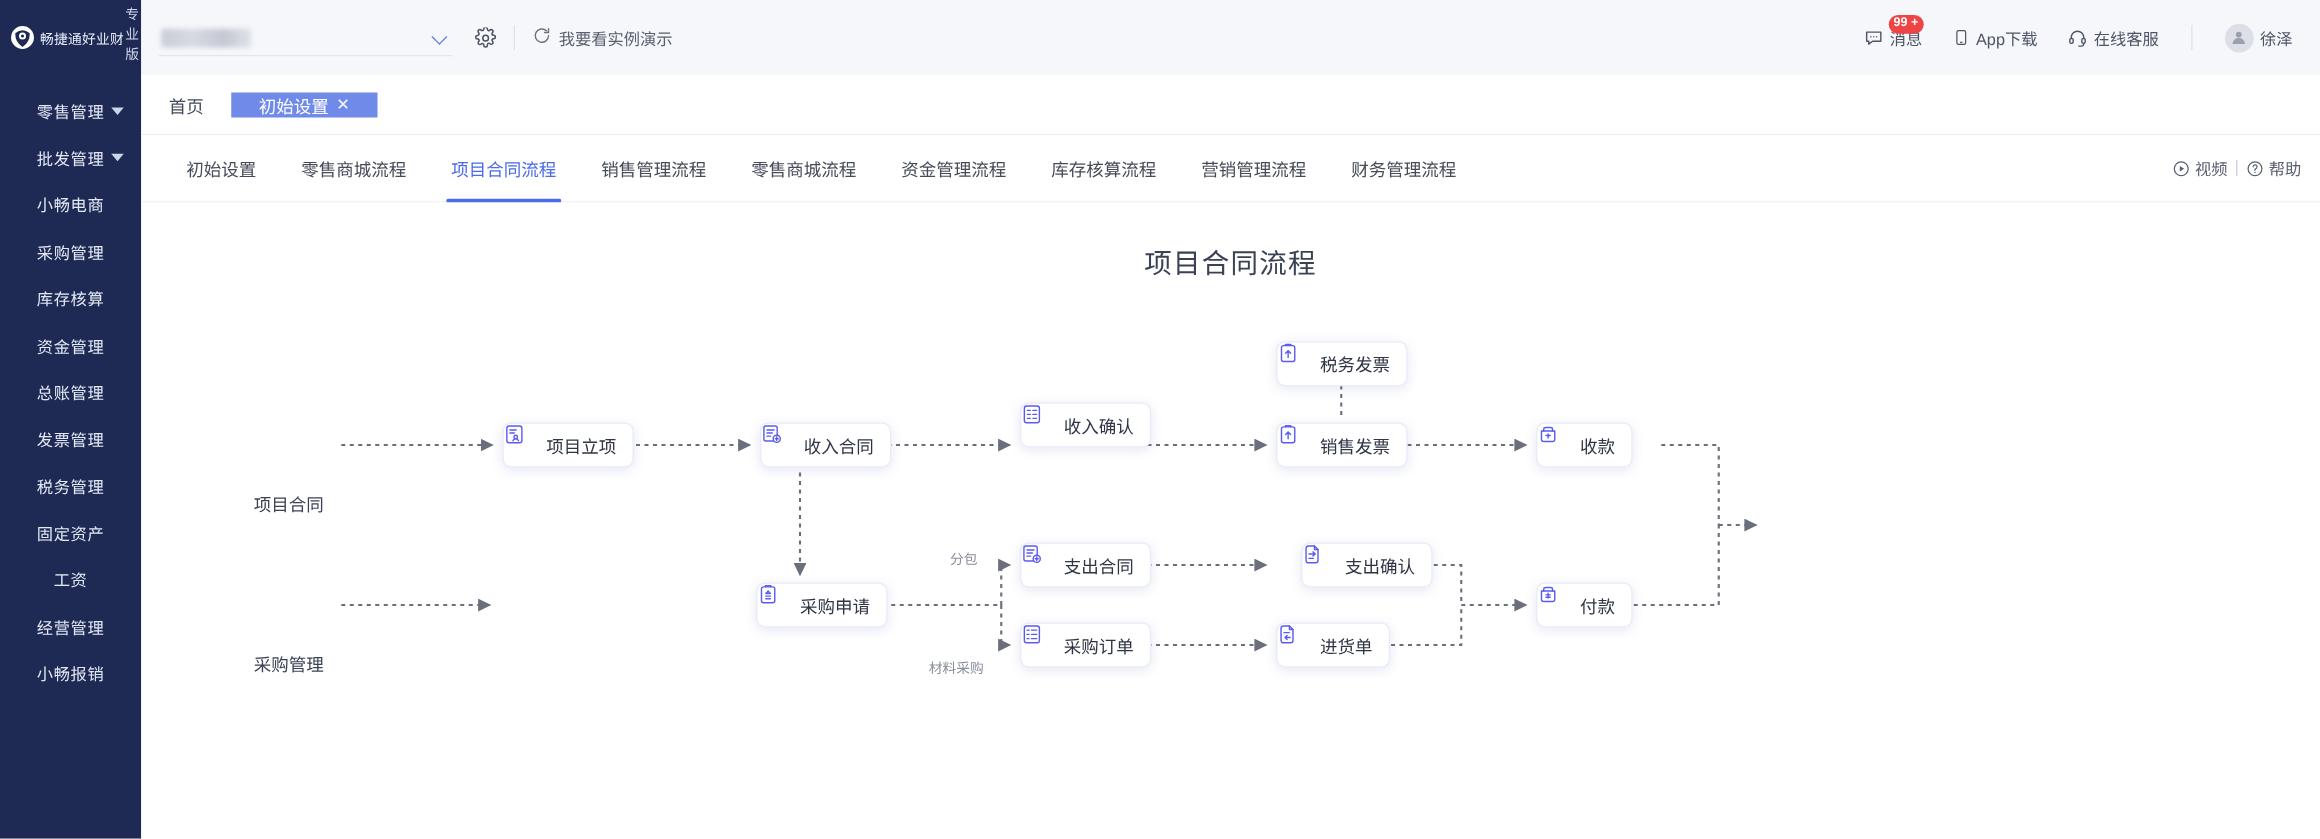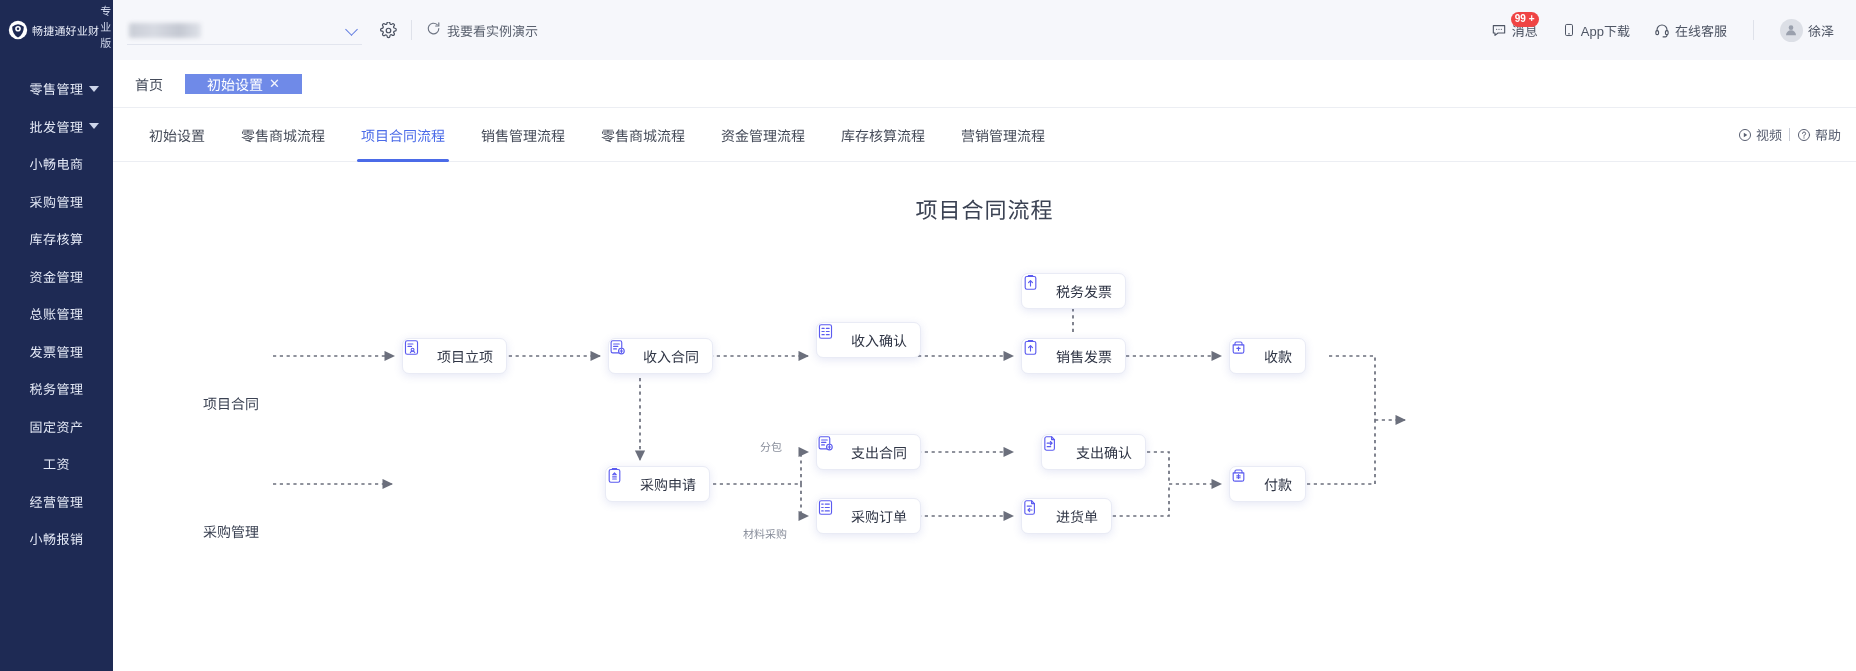--- a/index.html
+++ b/index.html
@@ -320,20 +320,23 @@
       </div>
       <div class="stab">
         <span>资金管理流程</span>
       </div>
       <div class="stab">
         <span>库存核算流程</span>
       </div>
       <div class="stab">
         <span>营销管理流程</span>
       </div>
+      <div class="stab">
+        <span>财务管理流程</span>
+      </div>
       <div class="subtabs-right">
         <div class="srl">
           <span style="display: flex;">
             <svg width="14" height="14" viewBox="0 0 24 24" fill="none" stroke="#5a6072" stroke-width="1.7">
               <circle cx="12" cy="12" r="9.5"></circle>
               <path d="M10 8.2l6 3.8-6 3.8z" fill="#5a6072" stroke="none"></path>
             </svg>
           </span>
           <span>视频</span>
         </div>

